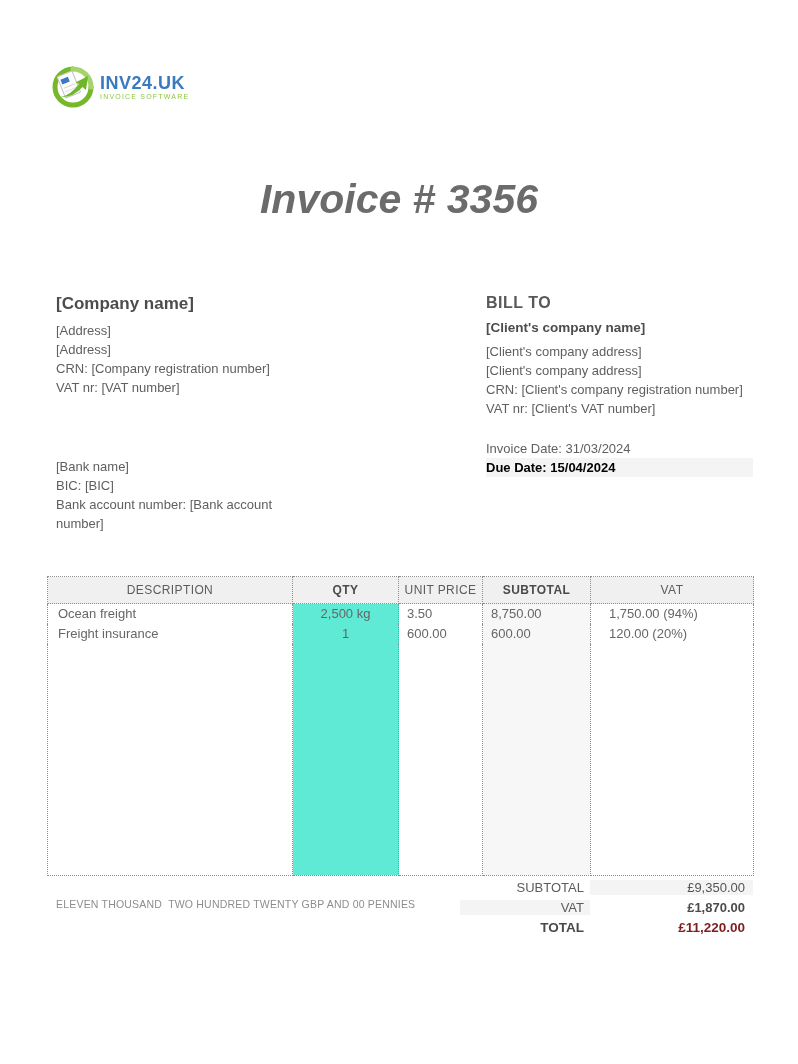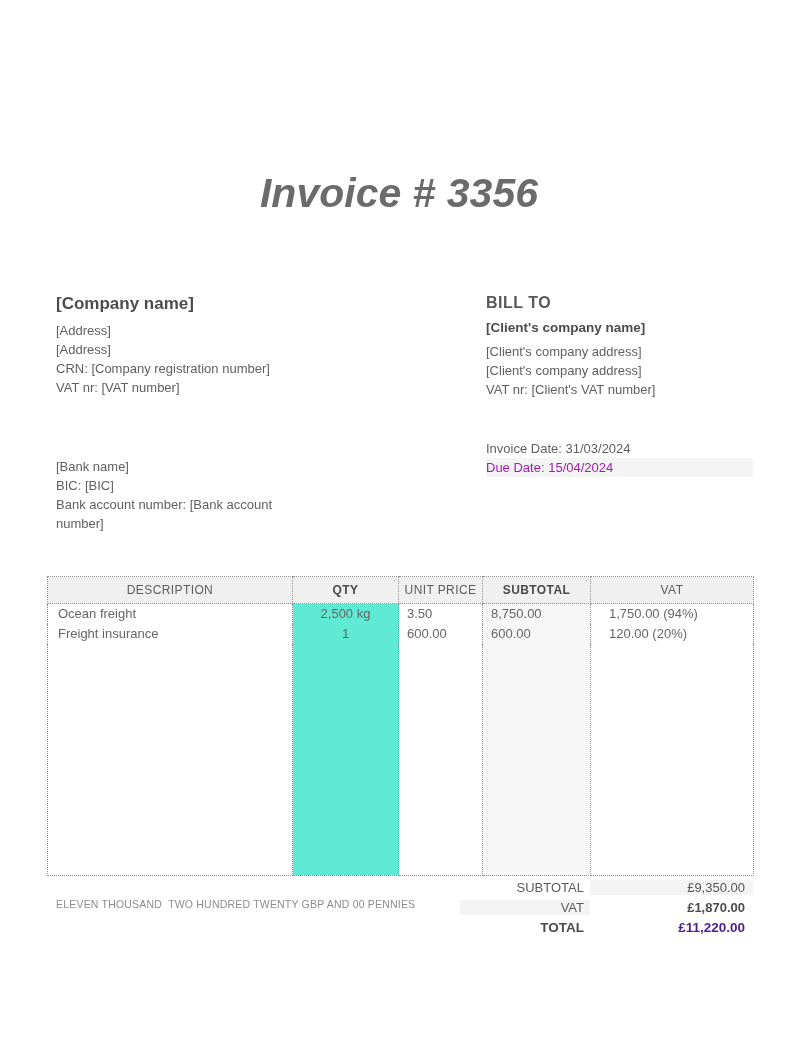--- a/index.html
+++ b/index.html
@@ -16,41 +16,41 @@
 
   
   .logo { position: absolute; left: 50px; top: 64px; display: flex; align-items: center; }
   .logo-icon { width: 46px; height: 46px; display: block; }
   .logo-text { margin-left: 4px; }
   .logo-brand { font-size: 18px; font-weight: bold; color: #3b7abf; letter-spacing: .5px; line-height: 18px; }
   .logo-tagline { font-size: 7px; color: #8dc63f; letter-spacing: 1.2px; margin-top: 1px; }
 
   
   .title {
-    position: absolute; top: 170px; left: 0; width: 100%;
+    position: absolute; top: 176px; left: 0; width: 100%;
     text-align: center;
     font-size: 41px; font-weight: bold; font-style: italic;
     color: #6b6b6b; letter-spacing: 0px;
   }
 
   .small { font-size: 13px; line-height: 19px; color: #5f5f5f; }
 
   
   .seller { position: absolute; left: 56px; top: 294px; width: 320px; }
   .seller-name { font-size: 17px; font-weight: bold; color: #4c4c4c; margin-bottom: 7px; }
 
   
   .billto { position: absolute; left: 486px; top: 294px; width: 270px; }
   .billto-heading { font-size: 16px; font-weight: 600; color: #585858; letter-spacing: .5px; margin-bottom: 8px; }
   .client-name { font-size: 13.5px; font-weight: bold; color: #4c4c4c; margin-bottom: 7px; }
 
   
   .dates { position: absolute; left: 486px; top: 439px; width: 267px; }
   .date-row { font-size: 13px; line-height: 19px; height: 19px; color: #5f5f5f; }
-  .date-row.due { background: #f4f4f4; font-weight: normal; color: #a21caf; }
+  .date-row.due { background: #f4f4f4; font-weight: bold; color: #000000; }
 
   
   .bank { position: absolute; left: 56px; top: 457px; width: 225px; }
 
   
   table.items {
     position: absolute; left: 47px; top: 576px; width: 706px;
     border-collapse: collapse; table-layout: fixed;
     font-size: 13px; color: #666;
   }
@@ -77,50 +77,68 @@
 
   
   .totals { position: absolute; left: 460px; top: 877px; width: 293px; }
   .t-row { display: flex; height: 20px; align-items: center; }
   .t-label { width: 130px; text-align: right; padding-right: 6px; font-size: 13px; color: #5c5c5c; }
   .t-value { width: 163px; text-align: right; padding-right: 8px; font-size: 13px; color: #555; }
   .t-row.subtotal .t-value { background: #f4f4f4; }
   .t-row.vat .t-label { background: #f4f4f4; }
   .t-row.vat .t-value { font-weight: bold; color: #4c4c4c; }
   .t-row.total .t-label { font-weight: bold; color: #4a4a4a; font-size: 13.5px; }
-  .t-row.total .t-value { font-weight: bold; color: #4c1d95; font-size: 13.5px; }
+  .t-row.total .t-value { font-weight: bold; color: #7f1d1d; font-size: 13.5px; }
 
   
   .words {
     position: absolute; left: 56px; top: 898px; width: 360px;
     font-size: 10.5px; color: #8d8d8d;
     letter-spacing: .2px; white-space: pre-wrap;
   }
 </style>
 </head>
 <body>
 
 <div class="page">
 
+  <div class="logo">
+    <svg class="logo-icon" viewBox="0 0 46 46">
+      <path d="M23 5 A 18 18 0 1 0 41 23" fill="none" stroke="#76b82a" stroke-width="5" stroke-linecap="round"></path>
+      <path d="M23 5 A 18 18 0 0 1 41 23" fill="none" stroke="#a5d46a" stroke-width="5" stroke-linecap="round"></path>
+      <g transform="rotate(-22 19 21)">
+        <rect x="11" y="9" width="16" height="23" rx="1" fill="#fdfdfd" stroke="#c4c4c4" stroke-width="1"></rect>
+        <rect x="13" y="13" width="8" height="5" fill="#3b7abf"></rect>
+        <line x1="13" y1="22" x2="25" y2="22" stroke="#d8d8d8" stroke-width="1"></line>
+        <line x1="13" y1="26" x2="25" y2="26" stroke="#d8d8d8" stroke-width="1"></line>
+      </g>
+      <path d="M10 33 Q 20 32 29 20 L 25.5 18.5 L 38 12 L 36 26 L 32.5 23 Q 23 34 10 33 Z" fill="#6fb62c"></path>
+    </svg>
+    <div class="logo-text">
+      <div class="logo-brand">INV24.UK</div>
+      <div class="logo-tagline">INVOICE SOFTWARE</div>
+    </div>
+  </div>
 
   <h1 class="title">Invoice # 3356</h1>
 
   <section class="seller">
     <div class="seller-name">[Company name]</div>
     <div class="small">[Address]</div>
     <div class="small">[Address]</div>
     <div class="small">CRN: [Company registration number]</div>
     <div class="small">VAT nr: [VAT number]</div>
   </section>
 
   <section class="billto">
     <div class="billto-heading">BILL TO</div>
     <div class="client-name">[Client's company name]</div>
     <div class="small">[Client's company address]</div>
     <div class="small">[Client's company address]</div>
+    <div class="small">CRN: [Client's company registration number]</div>
     <div class="small">VAT nr: [Client's VAT number]</div>
   </section>
 
   <section class="dates">
     <div class="date-row"><span>Invoice Date:</span> <span>31/03/2024</span></div>
     <div class="date-row due"><span>Due Date:</span> <span>15/04/2024</span></div>
   </section>
 
   <section class="bank">
     <div class="small">[Bank name]</div>

